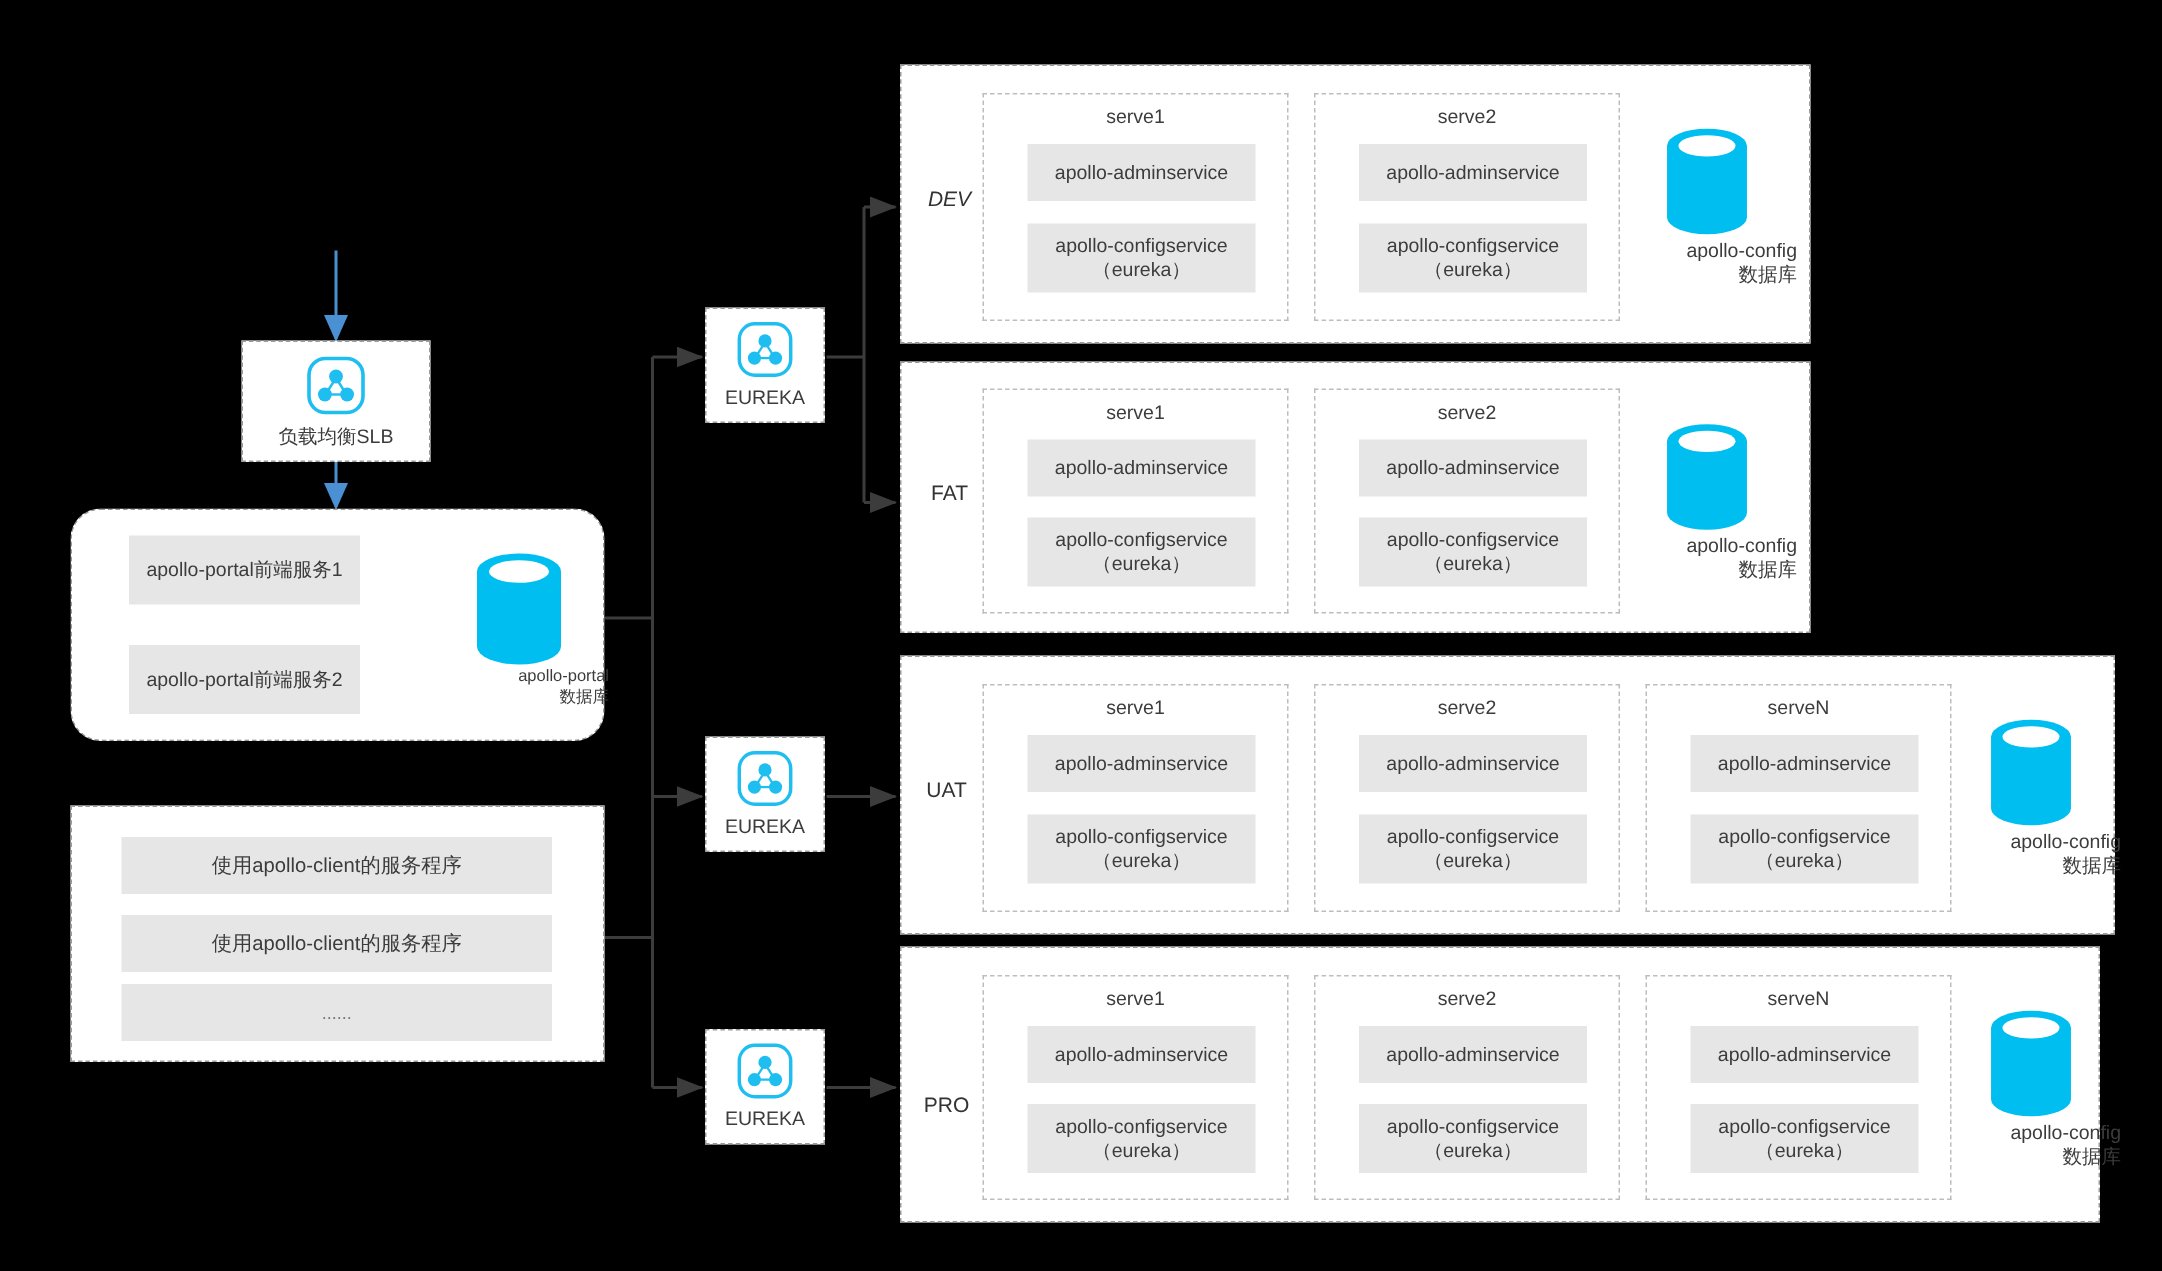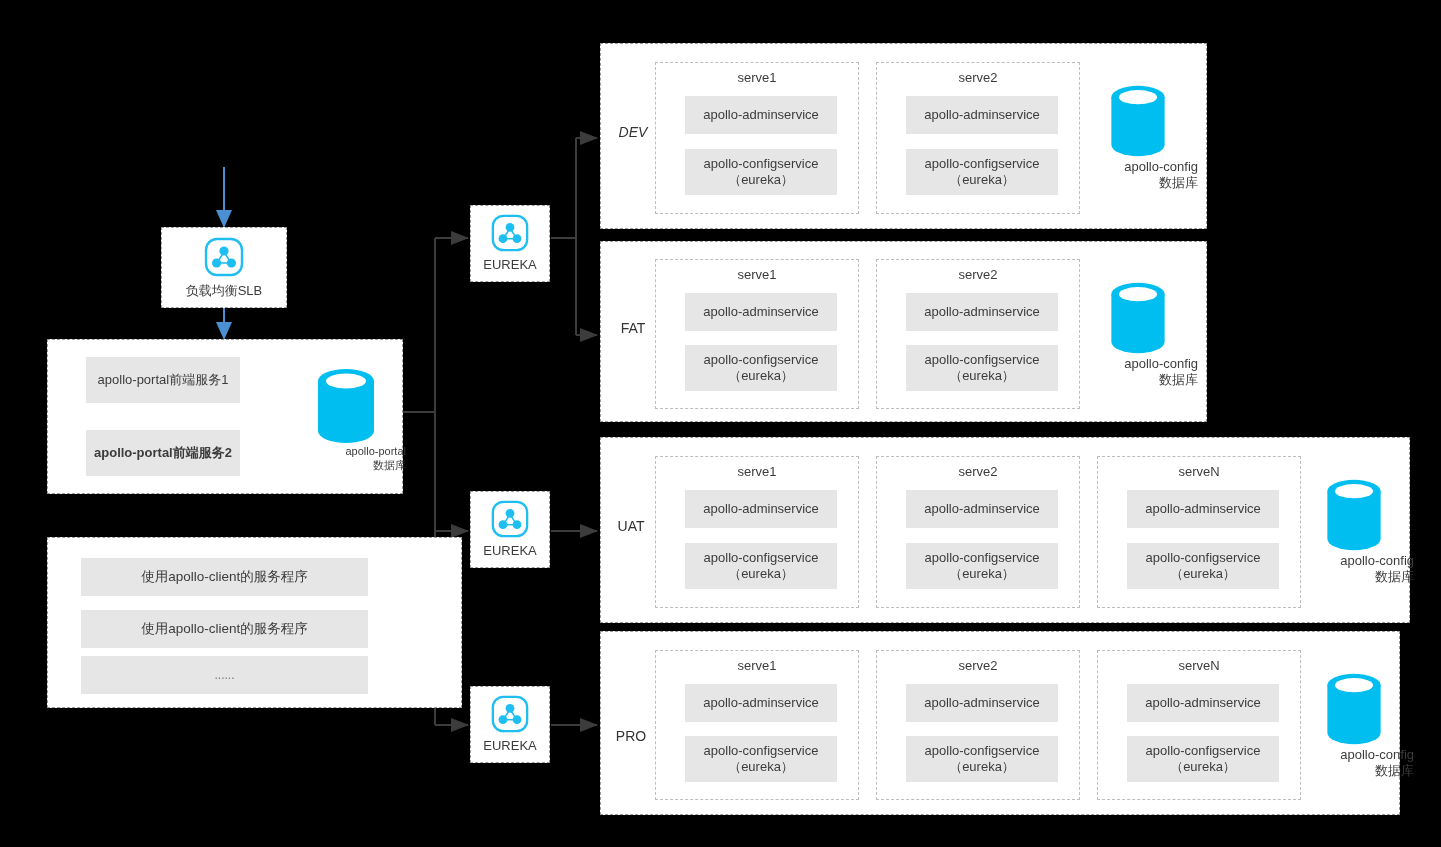--- a/index.html
+++ b/index.html
@@ -81,38 +81,38 @@
         <line x1="21" y1="16" x2="28" y2="27" stroke="#1FBEF0" stroke-width="1.6"></line>
         <line x1="14" y1="27" x2="28" y2="27" stroke="#1FBEF0" stroke-width="1.6"></line>
         <circle cx="21" cy="15" r="4.6" fill="#1FBEF0"></circle>
         <circle cx="13.6" cy="27" r="4.6" fill="#1FBEF0"></circle>
         <circle cx="28.4" cy="27" r="4.6" fill="#1FBEF0"></circle>
       </svg>
     </div>
     <div class="caption" style="left:0;right:0;top:54px;font-size:13px;">负载均衡SLB</div>
   </div>
 
-  <div class="box" style="left:47px;top:339px;width:356px;height:155px;">
+  <div class="box" style="left:47px;top:339px;width:356px;height:155px;border-radius:20px;">
     <div class="svcbox" style="left:38px;top:17px;width:154px;height:46px;font-size:13px;padding:0 6px;">apollo-portal前端服务1</div>
-    <div class="svcbox" style="left:38px;top:90px;width:154px;height:46px;font-size:13px;padding:0 6px;font-weight:bold;">apollo-portal前端服务2</div>
+    <div class="svcbox" style="left:38px;top:90px;width:154px;height:46px;font-size:13px;padding:0 6px;">apollo-portal前端服务2</div>
 
     <div class="dbwrap" style="left:262px;top:25px;">
       <svg width="72" height="82" viewBox="0 0 72 82">
         <path d="M8,16 L8,66 A28,12 0 0 0 64,66 L64,16 Z" fill="#00BFF0"></path>
         <ellipse cx="36" cy="16" rx="28" ry="12" fill="#00BFF0"></ellipse>
         <ellipse cx="36" cy="16" rx="20" ry="7.5" fill="#ffffff"></ellipse>
       </svg>
       <div class="dblabel" style="left:-24px;top:80px;width:120px;font-size:11px;">
         <div>apollo-portal</div>
         <div>数据库</div>
       </div>
     </div>
   </div>
 
-  <div class="box" style="left:47px;top:537px;width:415px;height:171px;">
+  <div class="box" style="left:47px;top:537px;width:356px;height:171px;">
     <div class="svcbox" style="left:33px;top:20px;width:287px;height:38px;font-size:13.5px;">使用apollo-client的服务程序</div>
     <div class="svcbox" style="left:33px;top:72px;width:287px;height:38px;font-size:13.5px;">使用apollo-client的服务程序</div>
     <div class="svcbox" style="left:33px;top:118px;width:287px;height:38px;font-size:12px;color:#777;">......</div>
   </div>
 
   <div class="box" style="left:470px;top:205px;width:80px;height:77px;">
     <div class="ico" style="left:50%;top:7px;transform:translateX(-50%);">
       <svg width="40" height="40" viewBox="0 0 42 42">
         <rect x="3" y="3" width="36" height="36" rx="11" fill="none" stroke="#1FBEF0" stroke-width="2.4"></rect>
         <line x1="21" y1="16" x2="14" y2="27" stroke="#1FBEF0" stroke-width="1.6"></line>

